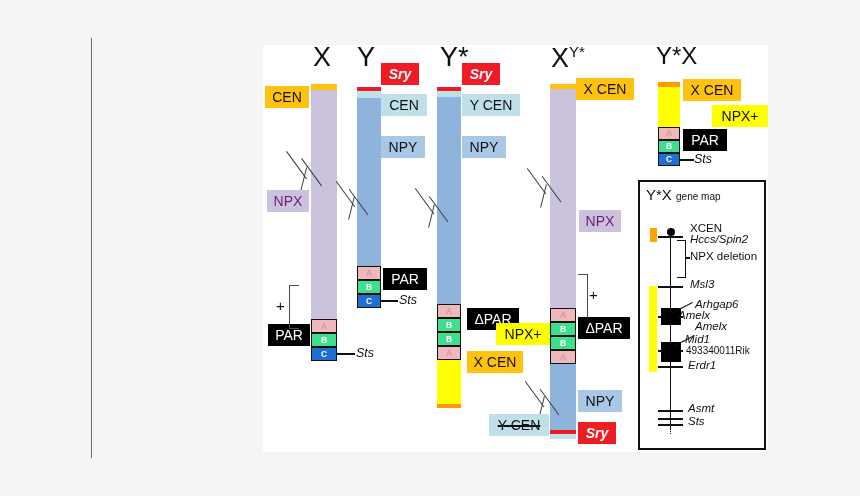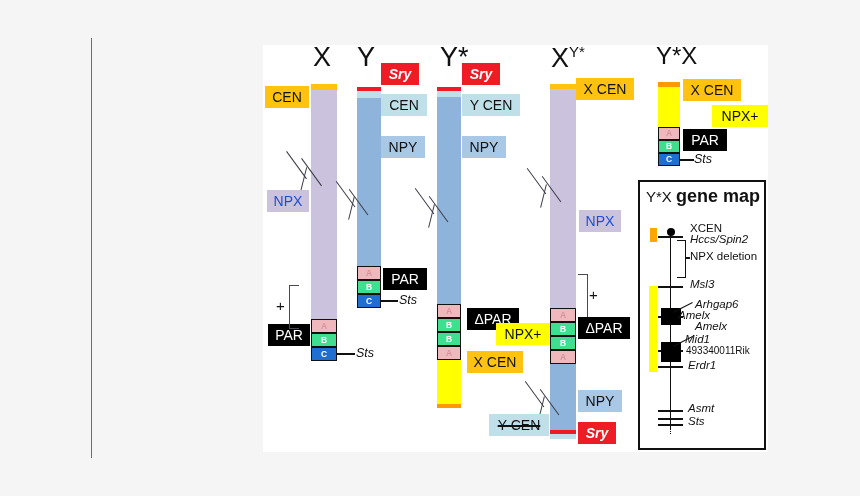--- a/index.html
+++ b/index.html
@@ -28,21 +28,21 @@
        display:flex;align-items:center;justify-content:center;
        font-family:"Liberation Sans",sans-serif;line-height:1;}
   .seg-a{background:#eeb8bd;color:#d9949b;}
   .seg-b{background:#3ee08f;color:#ffffff;}
   .seg-c{background:#1f6fd0;color:#ffffff;}
 
   
   .chip{position:absolute;box-sizing:border-box;display:flex;align-items:center;justify-content:center;
         font-size:14px;white-space:nowrap;font-family:"Liberation Sans",sans-serif;line-height:1;}
   .chip-gold{background:#ffc20e;color:#111;}
-  .chip-purple{background:#cbc3dd;color:#1d4ed8;}
+  .chip-purple{background:#cbc3dd;color:#701a75;}
   .chip-red{background:#ee1c25;color:#ffffff;font-style:italic;font-weight:bold;text-align:right;}
   .chip-lblue{background:#bfe0e8;color:#111;}
   .chip-blue{background:#a9c8e6;color:#111;}
   .chip-black{background:#000000;color:#ffffff;}
   .chip-yellow{background:#ffff00;color:#111;margin-left:29px;}
   .strike-all{text-decoration:line-through;text-decoration-thickness:1.5px;}
   .strike-first::first-letter{text-decoration:line-through;}
 
   .sts{position:absolute;font-size:12.5px;font-style:italic;color:#111;white-space:nowrap;font-family:"Liberation Sans",sans-serif;}
   .leader{position:absolute;height:1.6px;background:#111;}
@@ -51,21 +51,21 @@
   .brk{position:absolute;width:1.4px;background:#3a3a46;transform-origin:center;}
 
   .plus{position:absolute;font-size:15px;color:#111;font-family:"Liberation Sans",sans-serif;}
   .brk-br{position:absolute;border:1.4px solid #4a4a55;border-left:none;}
   .brk-bl{position:absolute;border:1.4px solid #4a4a55;border-right:none;}
 
   
   .genebox{position:absolute;left:638px;top:180px;width:128px;height:270px;
            background:#ffffff;border:2px solid #111;box-sizing:border-box;}
   .gm-title{position:absolute;left:6px;top:4px;font-size:15px;color:#111;white-space:nowrap;}
-  .gm-title .small{font-size:18px;font-weight:bold;}
+  .gm-title .small{font-size:10px;}
   .gm-axis{position:absolute;width:1.4px;background:#111;}
   .gm-dotted{position:absolute;width:0;border-left:1.4px dotted #111;}
   .gm-tick{position:absolute;height:1.6px;background:#111;}
   .gm-block{position:absolute;background:#000000;}
   .gm-dot{position:absolute;width:8px;height:8px;border-radius:50%;background:#000;}
   .gm-ybar{position:absolute;background:#ffff00;}
   .gm-obar{position:absolute;background:#ffa500;}
   .gm-lab{position:absolute;font-size:11.5px;color:#111;white-space:nowrap;line-height:1.02;font-family:"Liberation Sans",sans-serif;}
   .gm-lab.it{font-style:italic;}
   .gm-lead{position:absolute;height:1.2px;background:#111;transform-origin:left center;}

